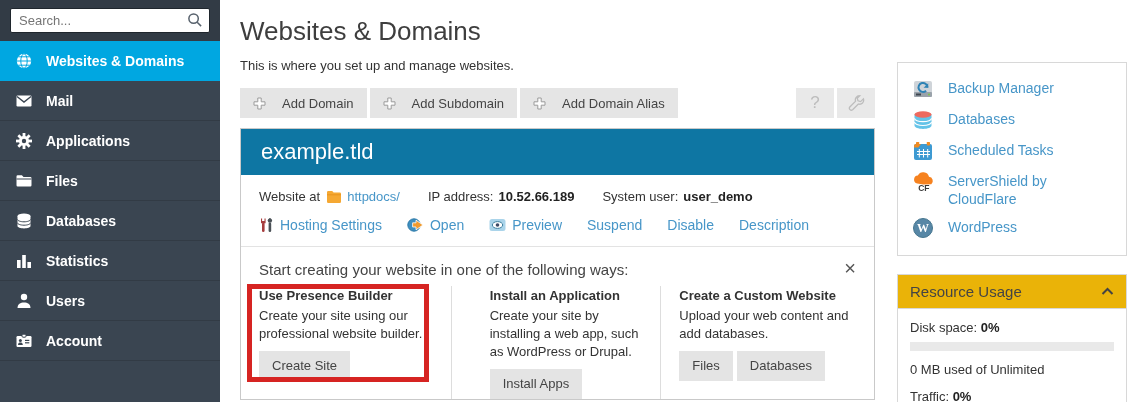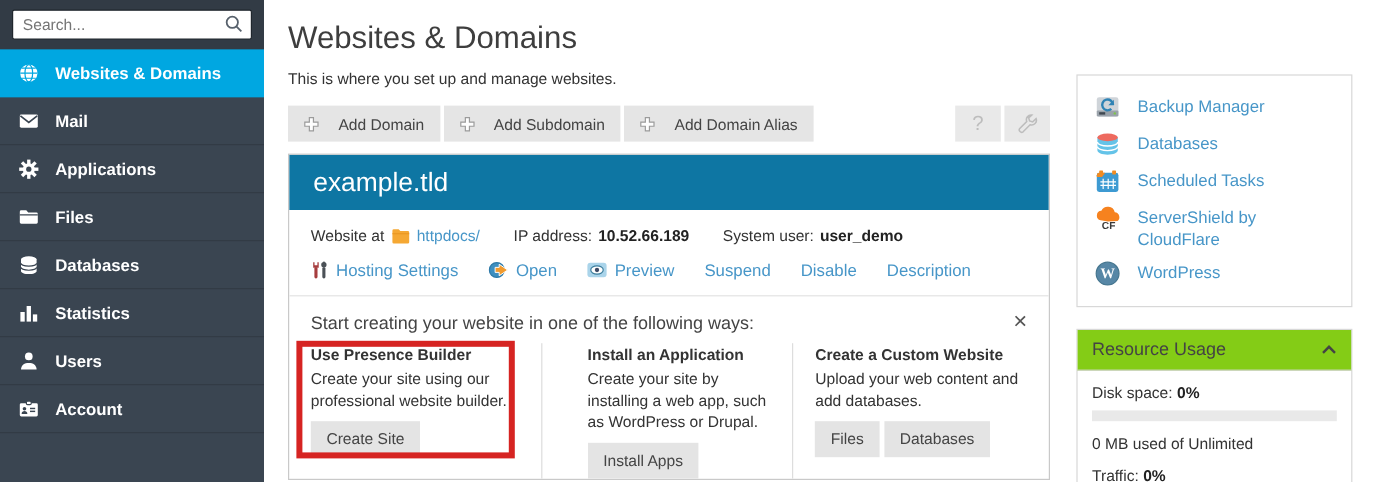--- a/index.html
+++ b/index.html
@@ -69,21 +69,21 @@
     position:absolute; left:6px; top:-2px; width:182px; height:98px;
     border:5px solid #d62422; pointer-events:none;
   }
 
   
   .rightbar { position:absolute; left:897px; top:62px; width:230px; }
   .shortcuts { border:1px solid #d8d8d8; padding:11px 14px; background:#fff; }
   .shortcut { display:flex; align-items:flex-start; gap:12px; padding:5px 0; font-size:14px; color:#4796c8; line-height:1.3; }
   .shortcut .s-icon { width:24px; flex:0 0 24px; line-height:0; margin-top:-1px; }
   .resource { margin-top:18px; border:1px solid #d8d8d8; background:#fff; }
-  .ru-header { background:#84cc16; border-bottom:1px solid #d8d8d8; padding:8px 12px; font-size:15px; color:#444; display:flex; align-items:center; cursor:pointer; }
+  .ru-header { background:#eab308; border-bottom:1px solid #d8d8d8; padding:8px 12px; font-size:15px; color:#444; display:flex; align-items:center; cursor:pointer; }
   .ru-chevron { margin-left:auto; line-height:0; }
   .ru-body { padding:11px 12px; font-size:13px; color:#333; }
   .ru-line b { color:#222; }
   .ru-bar { height:9px; background:#e9e9e9; margin:7px 0 11px; }
 </style>
 </head>
 <body>
 
 <aside class="sidebar">
   <div class="search-wrap">

